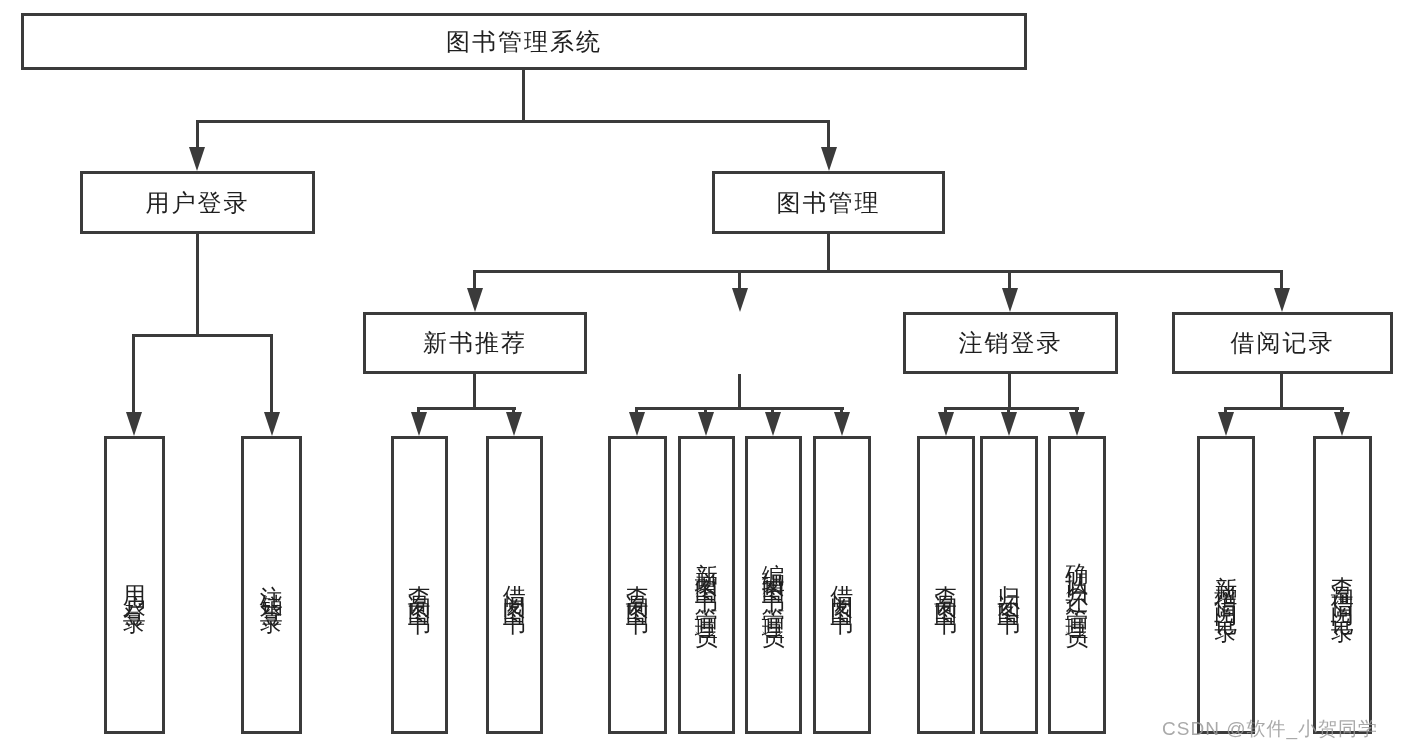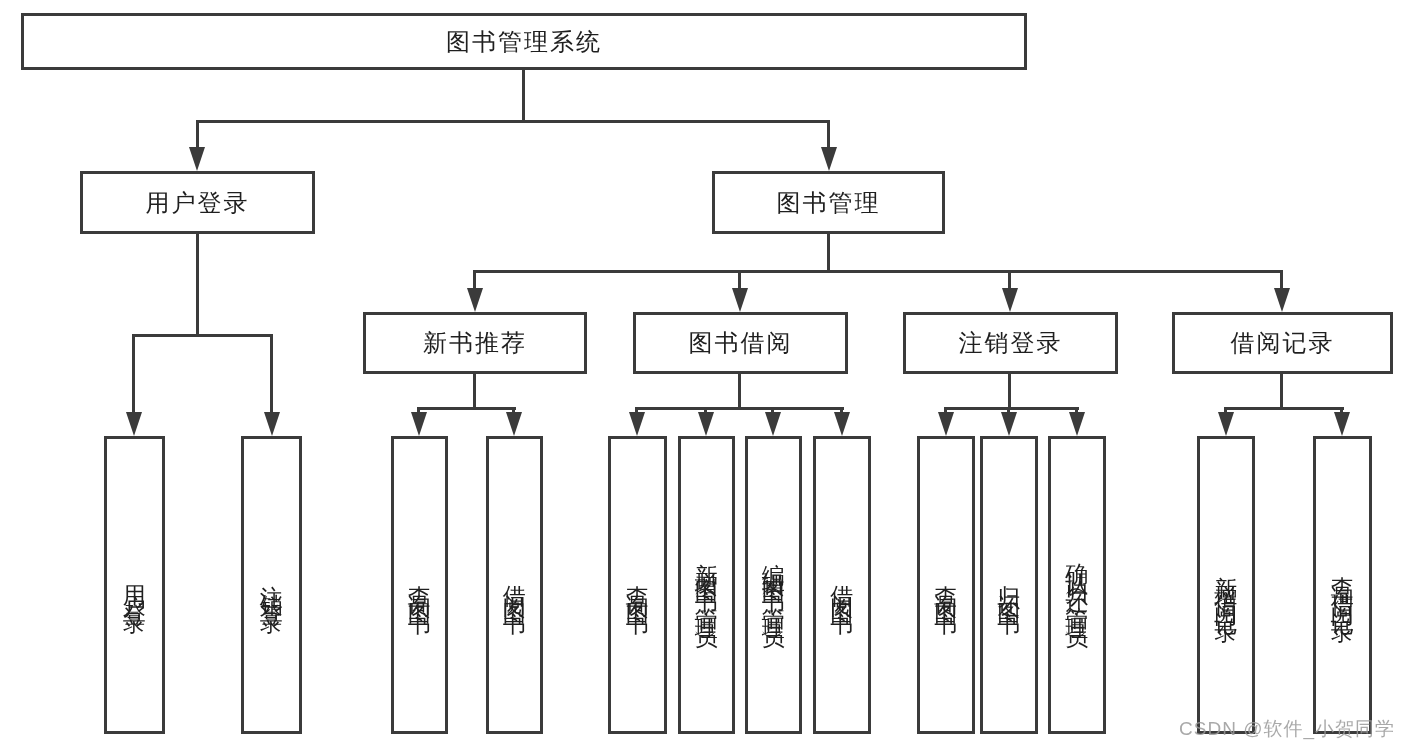--- a/index.html
+++ b/index.html
@@ -18,39 +18,38 @@
     font-size:23px; letter-spacing:9px; line-height:1.15; white-space:nowrap;
   }
   .hline { position:absolute; height:3px; background:#3b3b3b; }
   .vline { position:absolute; width:3px;  background:#3b3b3b; }
   .arrow {
     position:absolute; width:0; height:0;
     border-left:8px solid transparent; border-right:8px solid transparent;
     border-top:24px solid #3b3b3b;
   }
   .watermark {
-    position:absolute; top:716px; right:10px;
+    position:absolute; top:716px; right:27px;
     font-size:19px; letter-spacing:1px; color:rgba(154,154,154,0.85);
     white-space:nowrap;
   }
 </style>
 </head>
 <body>
 
 <div class="stage">
 
   <div class="box h" style="left:21px; top:13px; width:1006px; height:57px;">图书管理系统</div>
 
   <div class="box h" style="left:80px; top:171px; width:235px; height:63px;">用户登录</div>
 
   <div class="box h" style="left:363px; top:312px; width:224px; height:62px;">新书推荐</div>
 
   <div class="box h" style="left:712px; top:171px; width:233px; height:63px;">图书管理</div>
 
-  <div class="box h" style="left:633px; top:312px; width:215px; height:62px;">图书借阅</div>
 
   <div class="box h" style="left:903px; top:312px; width:215px; height:62px;">注销登录</div>
 
   <div class="box h" style="left:1172px; top:312px; width:221px; height:62px;">借阅记录</div>
 
   <div class="box v" style="left:104px; top:436px; width:61px; height:298px;">
     <span>用户登录</span>
   </div>
 
   <div class="box v" style="left:241px; top:436px; width:61px; height:298px;">

